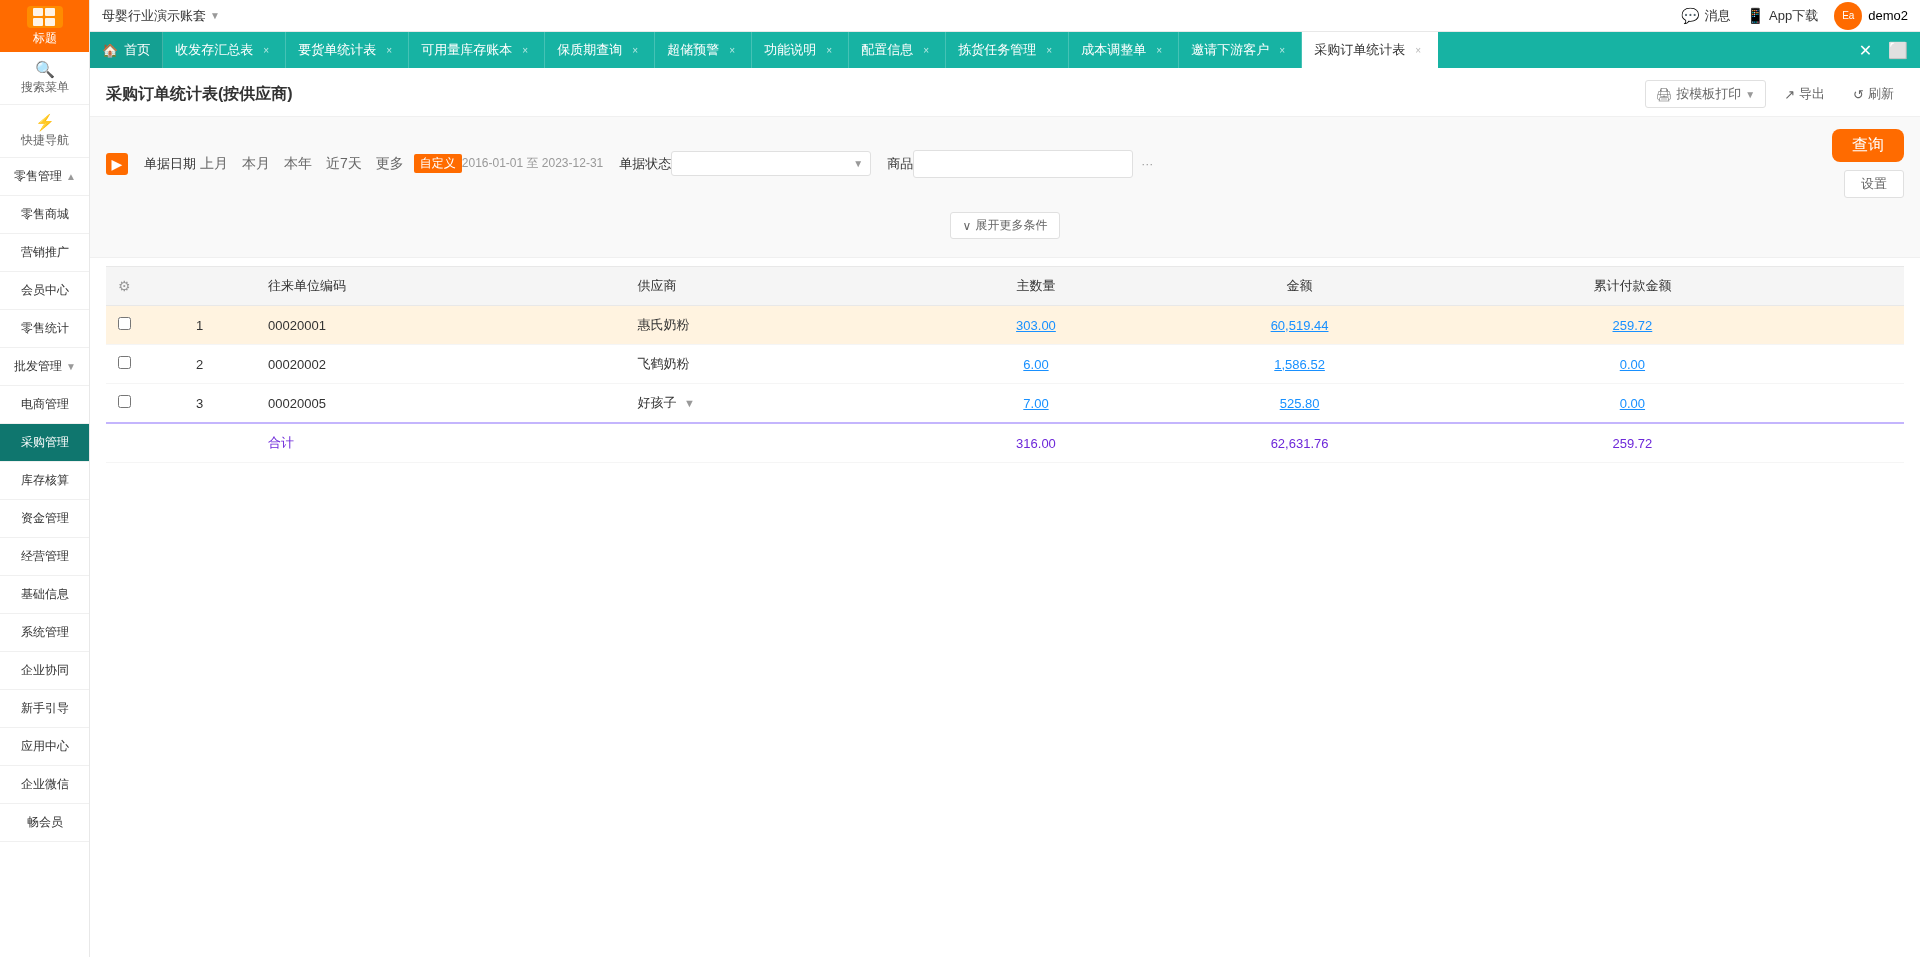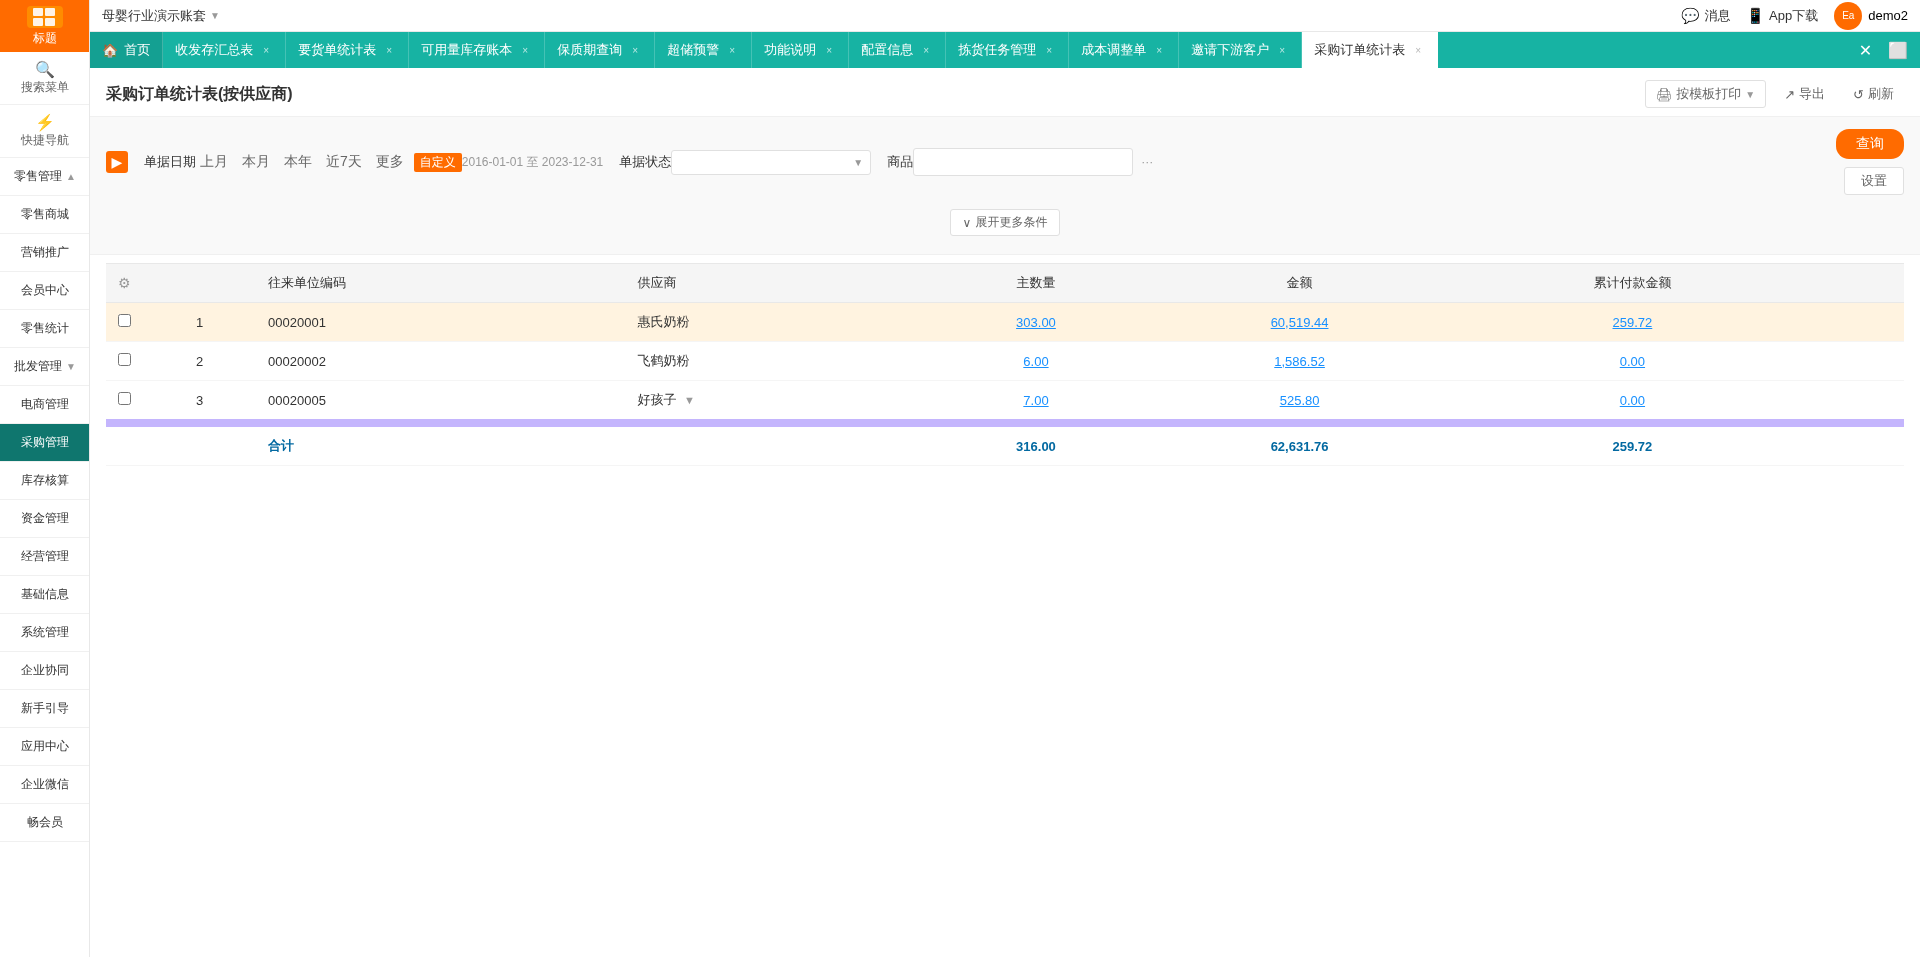--- a/index.html
+++ b/index.html
@@ -52,42 +52,42 @@
     
     .filter-bar { padding: 12px 16px; background: #f9f9f9; border-bottom: 1px solid #f0f0f0; }
     .filter-toggle { width: 22px; height: 22px; background: #ff6b00; color: white; border-radius: 3px; display: flex; align-items: center; justify-content: center; cursor: pointer; font-size: 14px; flex-shrink: 0; }
     .filter-label { color: #333; font-size: 13px; white-space: nowrap; }
     .date-shortcuts { display: flex; gap: 6px; align-items: center; }
     .date-btn { color: #666; font-size: 14px; cursor: pointer; padding: 1px 4px; }
     .date-custom { background: #ff6b00; color: white; font-size: 12px; padding: 1px 6px; border-radius: 2px; cursor: pointer; }
     .date-range { color: #999; font-size: 12px; }
     .filter-select { border: 1px solid #e0e0e0; padding: 4px 8px; border-radius: 3px; font-size: 13px; color: #333; background: white; cursor: pointer; display: flex; align-items: center; gap: 4px; min-width: 180px; }
     .filter-input { border: 1px solid #e0e0e0; padding: 4px 8px; border-radius: 3px; font-size: 13px; color: #333; background: white; min-width: 200px; }
-    .btn-query { background: #ff6b00; color: white; border: none; padding: 6px 20px; border-radius: 13px; font-size: 14px; cursor: pointer; }
+    .btn-query { background: #ff6b00; color: white; border: none; padding: 6px 20px; border-radius: 8px; font-size: 16px; cursor: pointer; }
     .btn-settings { background: white; color: #666; border: 1px solid #e0e0e0; padding: 4px 12px; border-radius: 3px; font-size: 13px; cursor: pointer; margin-top: 4px; display: block; width: 60px; }
 
     
     .table-container { padding: 0 16px 16px; }
     .data-table { width: 100%; border-collapse: collapse; }
     .data-table th { background: #f5f5f5; padding: 10px 12px; text-align: left; color: #333; font-weight: normal; font-size: 13px; border-bottom: 1px solid #e8e8e8; border-top: 1px solid #e8e8e8; }
     .data-table th.center { text-align: center; }
     .data-table td { padding: 10px 12px; border-bottom: 1px solid #f5f5f5; font-size: 13px; color: #333; }
     .data-table td.center { text-align: center; }
     .data-table tr:nth-child(odd) { background: #fff; }
     .data-table tr:nth-child(even) { background: #fff; }
     .data-table tr.highlighted { background: #fff3e0; }
     .data-table tr.highlighted td { background: #fff3e0; }
     .data-table .link { color: #1890ff; text-decoration: underline; cursor: pointer; }
     .checkbox-col { width: 32px; }
     .settings-icon { color: #999; cursor: pointer; font-size: 14px; }
     .row-num { color: #333; text-align: center; }
 
     
     .table-footer { background: #fff8f0; }
-    .table-footer td { font-weight: bold; color: #0369a1; padding: 10px 12px; border-top: 8px solid #c4b5fd; }
+    .table-footer td { font-weight: normal; color: #6d28d9; padding: 10px 12px; border-top: 2px solid #c4b5fd; }
 
     
     .expand-row { display: flex; justify-content: center; padding: 6px 0; }
     .expand-btn { display: flex; align-items: center; gap: 4px; color: #666; font-size: 12px; cursor: pointer; padding: 4px 12px; border: 1px solid #e0e0e0; border-radius: 3px; background: white; }
     .filter-top-row { display: flex; align-items: center; gap: 16px; }
     .filter-section { display: flex; align-items: center; gap: 0; }
 
     .select-wrapper { position: relative; display: inline-flex; align-items: center; }
     .select-arrow { position: absolute; right: 8px; color: #999; font-size: 10px; pointer-events: none; }
 

